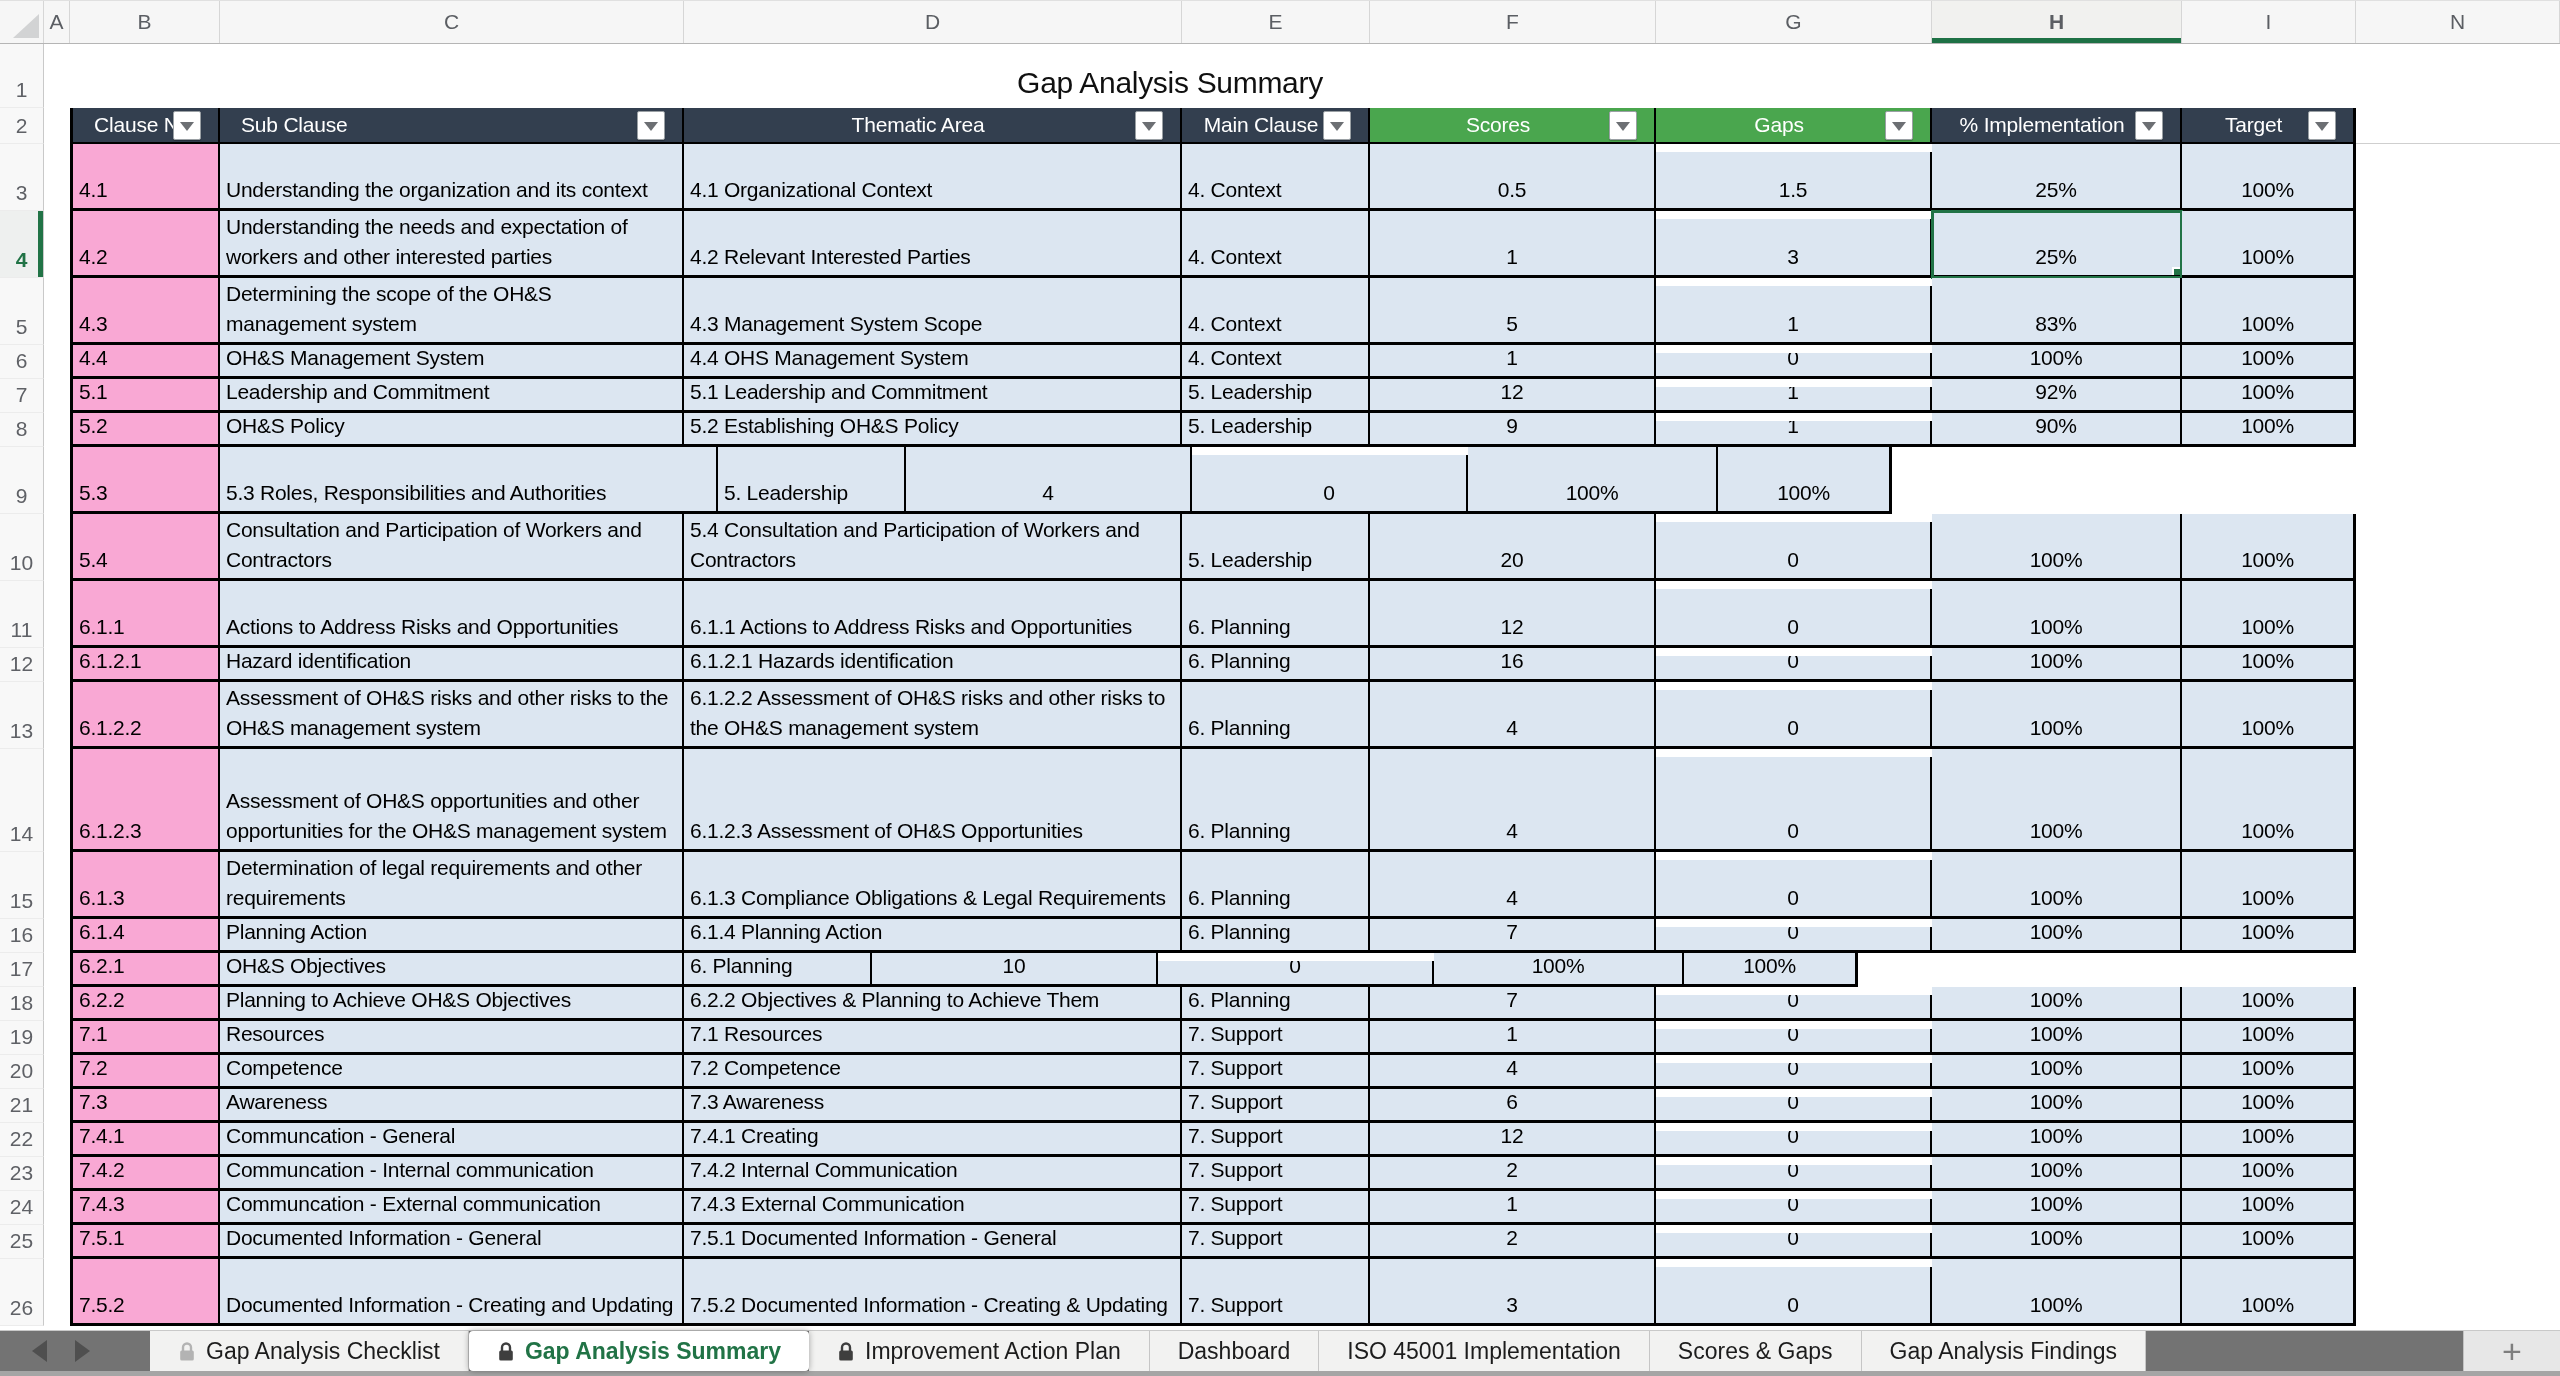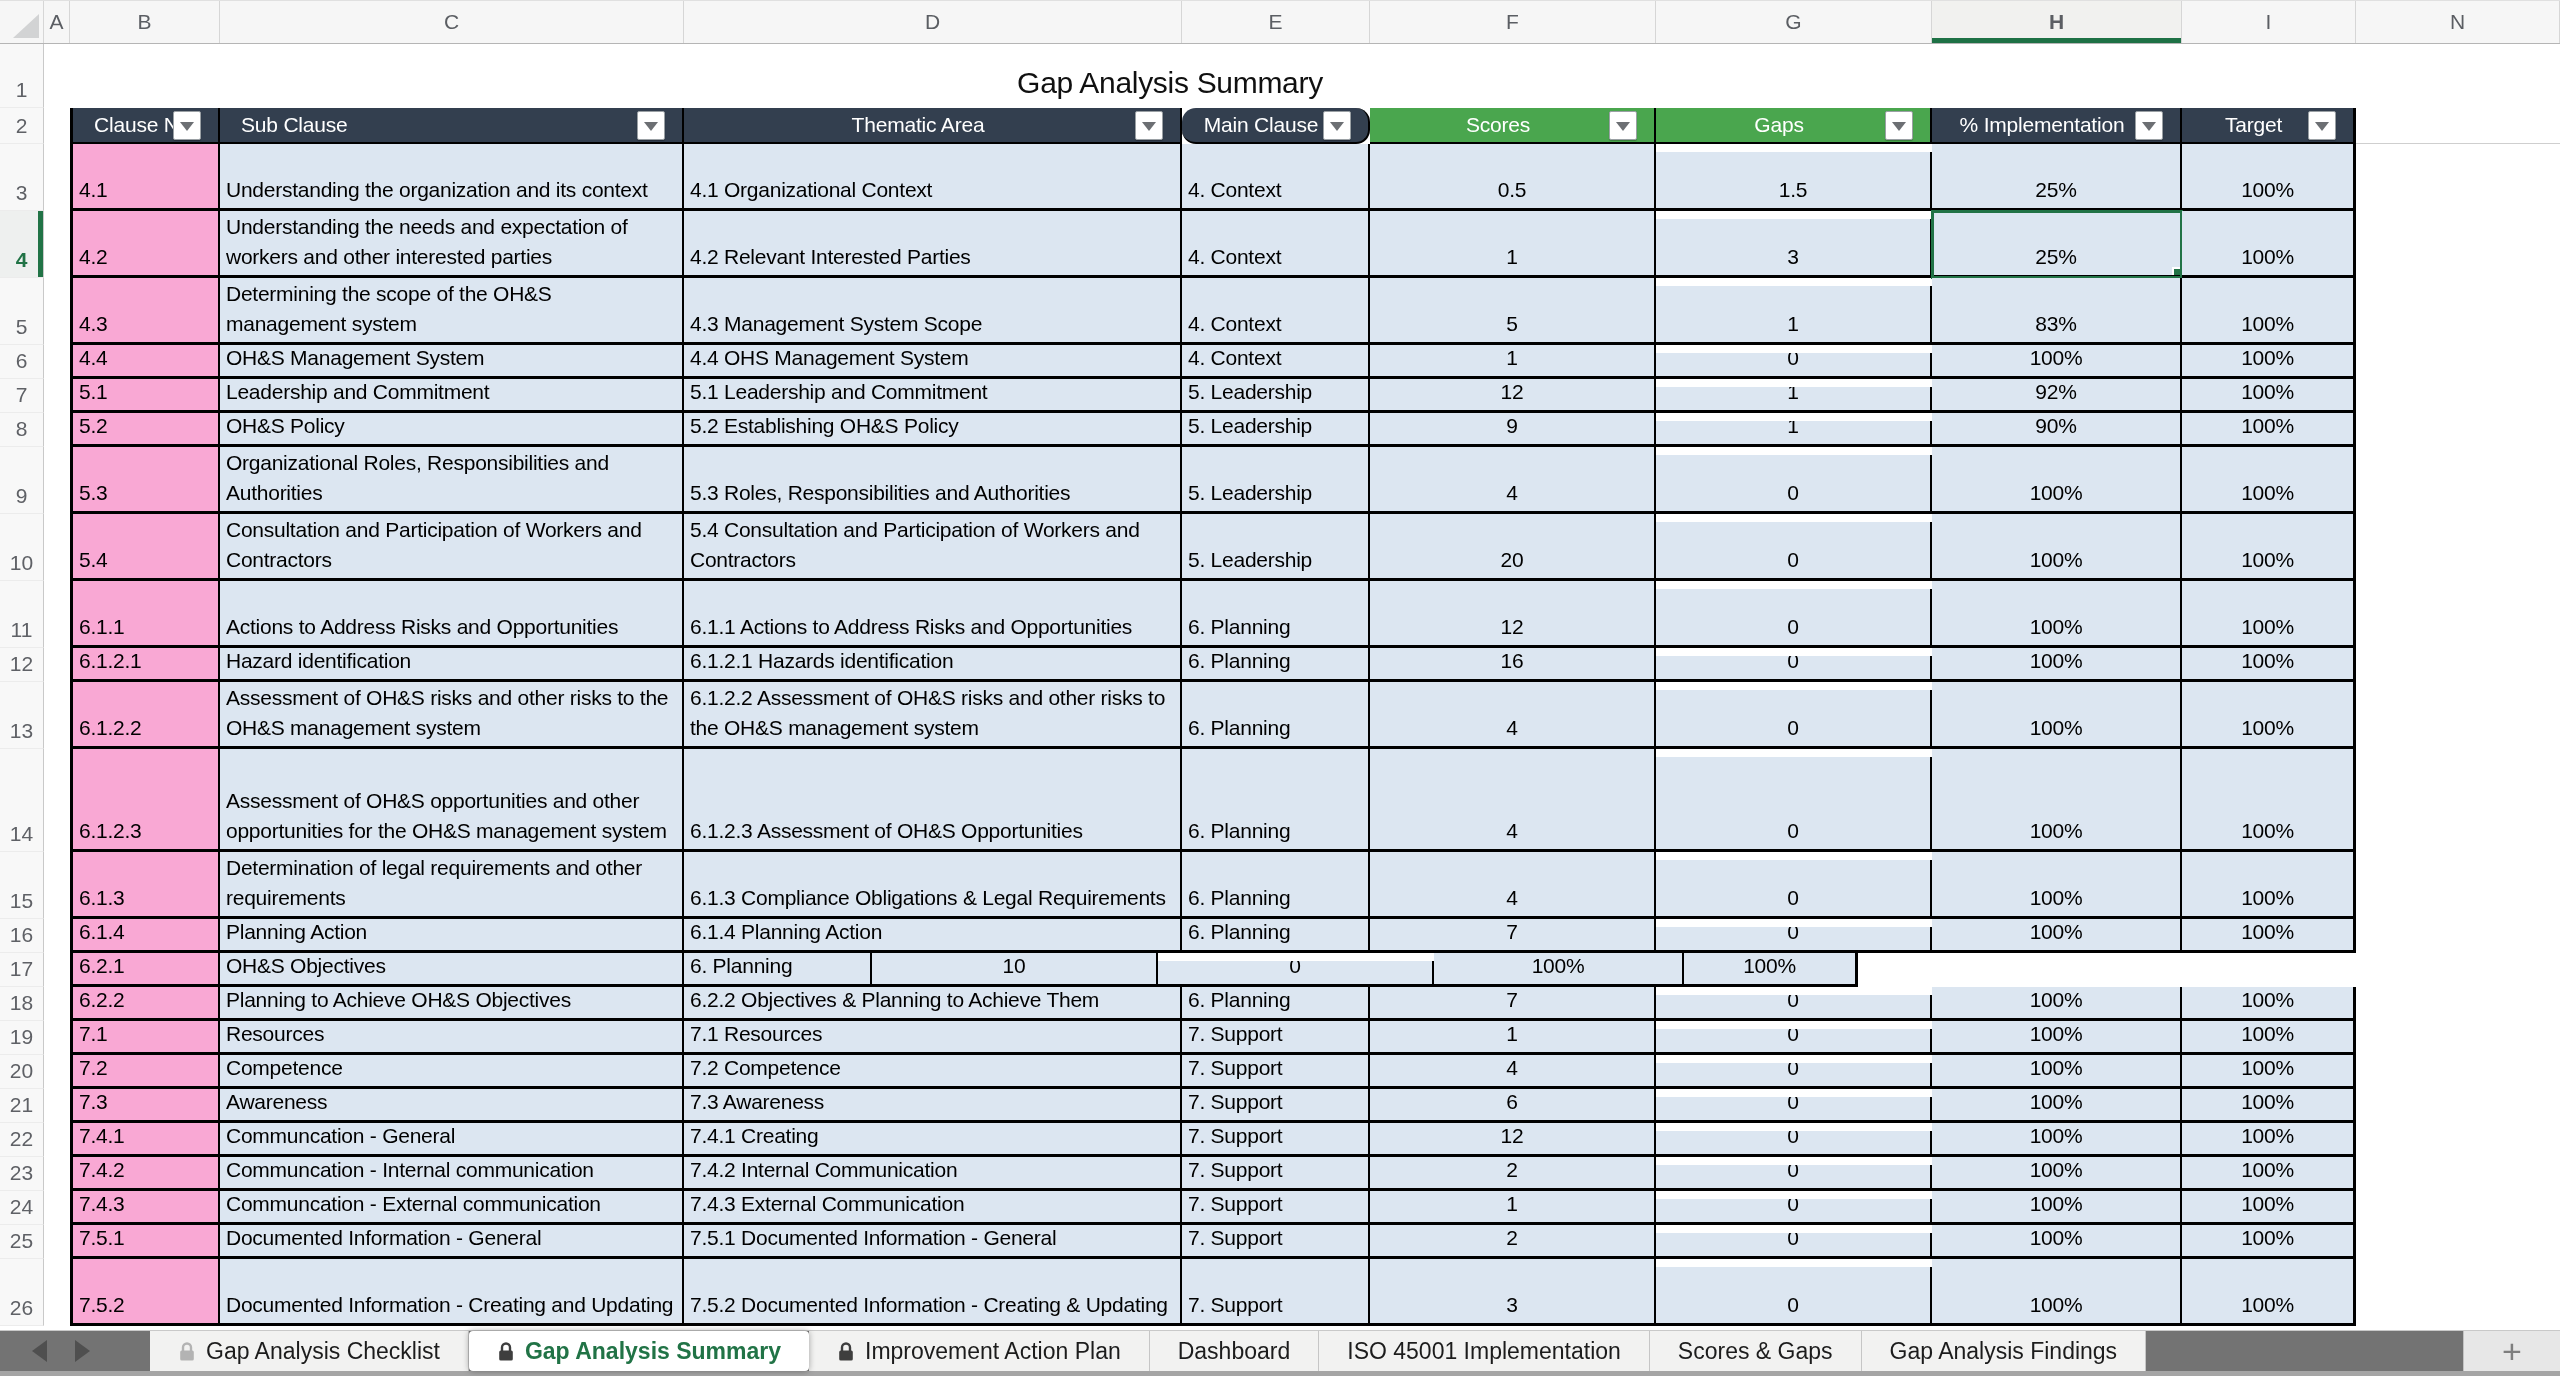--- a/index.html
+++ b/index.html
@@ -42,21 +42,21 @@
 
   
   .header-row{height:36px;flex:0 0 36px;}
   .hcell{box-sizing:border-box;border-right:2px solid #000;border-bottom:2px solid #000;
     display:flex;align-items:center;padding:2px 17px;color:#fff;font-size:21px;
     letter-spacing:-0.2px;position:relative;overflow:hidden;}
   .hdr-dark{background:#333f4f;} .hdr-green{background:#4aa64e;}
   .hcell .hlabel{flex:1;overflow:hidden;white-space:nowrap;}
   .hl-left{text-align:left;padding-left:4px;} .hl-center{text-align:center;}
   .h-b{flex:0 0 150px;border-left:3px solid #000;} .h-c{flex:0 0 464px;}
-  .h-d{flex:0 0 498px;} .h-e{flex:0 0 188px;border-radius:14px;} .h-f{flex:0 0 286px;}
+  .h-d{flex:0 0 498px;} .h-e{flex:0 0 188px;} .h-f{flex:0 0 286px;}
   .h-g{flex:0 0 276px;} .h-h{flex:0 0 250px;} .h-i{flex:0 0 174px;border-right:3px solid #000;}
   .h-n{flex:1;background:#fff;border-bottom:1px solid #cfcfcf;box-sizing:border-box;}
   .filter-btn{flex:0 0 26px;height:27px;background:#fff;border:1px solid #9aa0a4;
     border-radius:2px;display:flex;align-items:center;justify-content:center;
     box-shadow:0 1px 1px rgba(0,0,0,.25);}
   .filter-btn::after{content:"";width:0;height:0;border-left:7px solid transparent;
     border-right:7px solid transparent;border-top:9px solid #6c6f73;margin-top:2px;}
 
   
   .rows-wrap{height:1186px;flex:0 0 1186px;overflow:hidden;}
@@ -250,21 +250,20 @@
         <div class="cell cell-gaps num">1</div>
         <div class="cell cell-impl num">90%</div>
         <div class="cell cell-target num">100%</div>
         <div class="n-filler"></div>
       </div>
 
       <div class="sheet-row lines-2">
         <div class="gutter">9</div>
         <div class="a-spacer"></div>
         <div class="cell cell-clause">5.3</div>
-        <div class="cell cell-sub">Organizational Roles, Responsibilities and Authorities</div>
         <div class="cell cell-thematic">5.3 Roles, Responsibilities and Authorities</div>
         <div class="cell cell-main">5. Leadership</div>
         <div class="cell cell-scores num">4</div>
         <div class="cell cell-gaps num">0</div>
         <div class="cell cell-impl num">100%</div>
         <div class="cell cell-target num">100%</div>
         <div class="n-filler"></div>
       </div>
 
       <div class="sheet-row lines-2">

